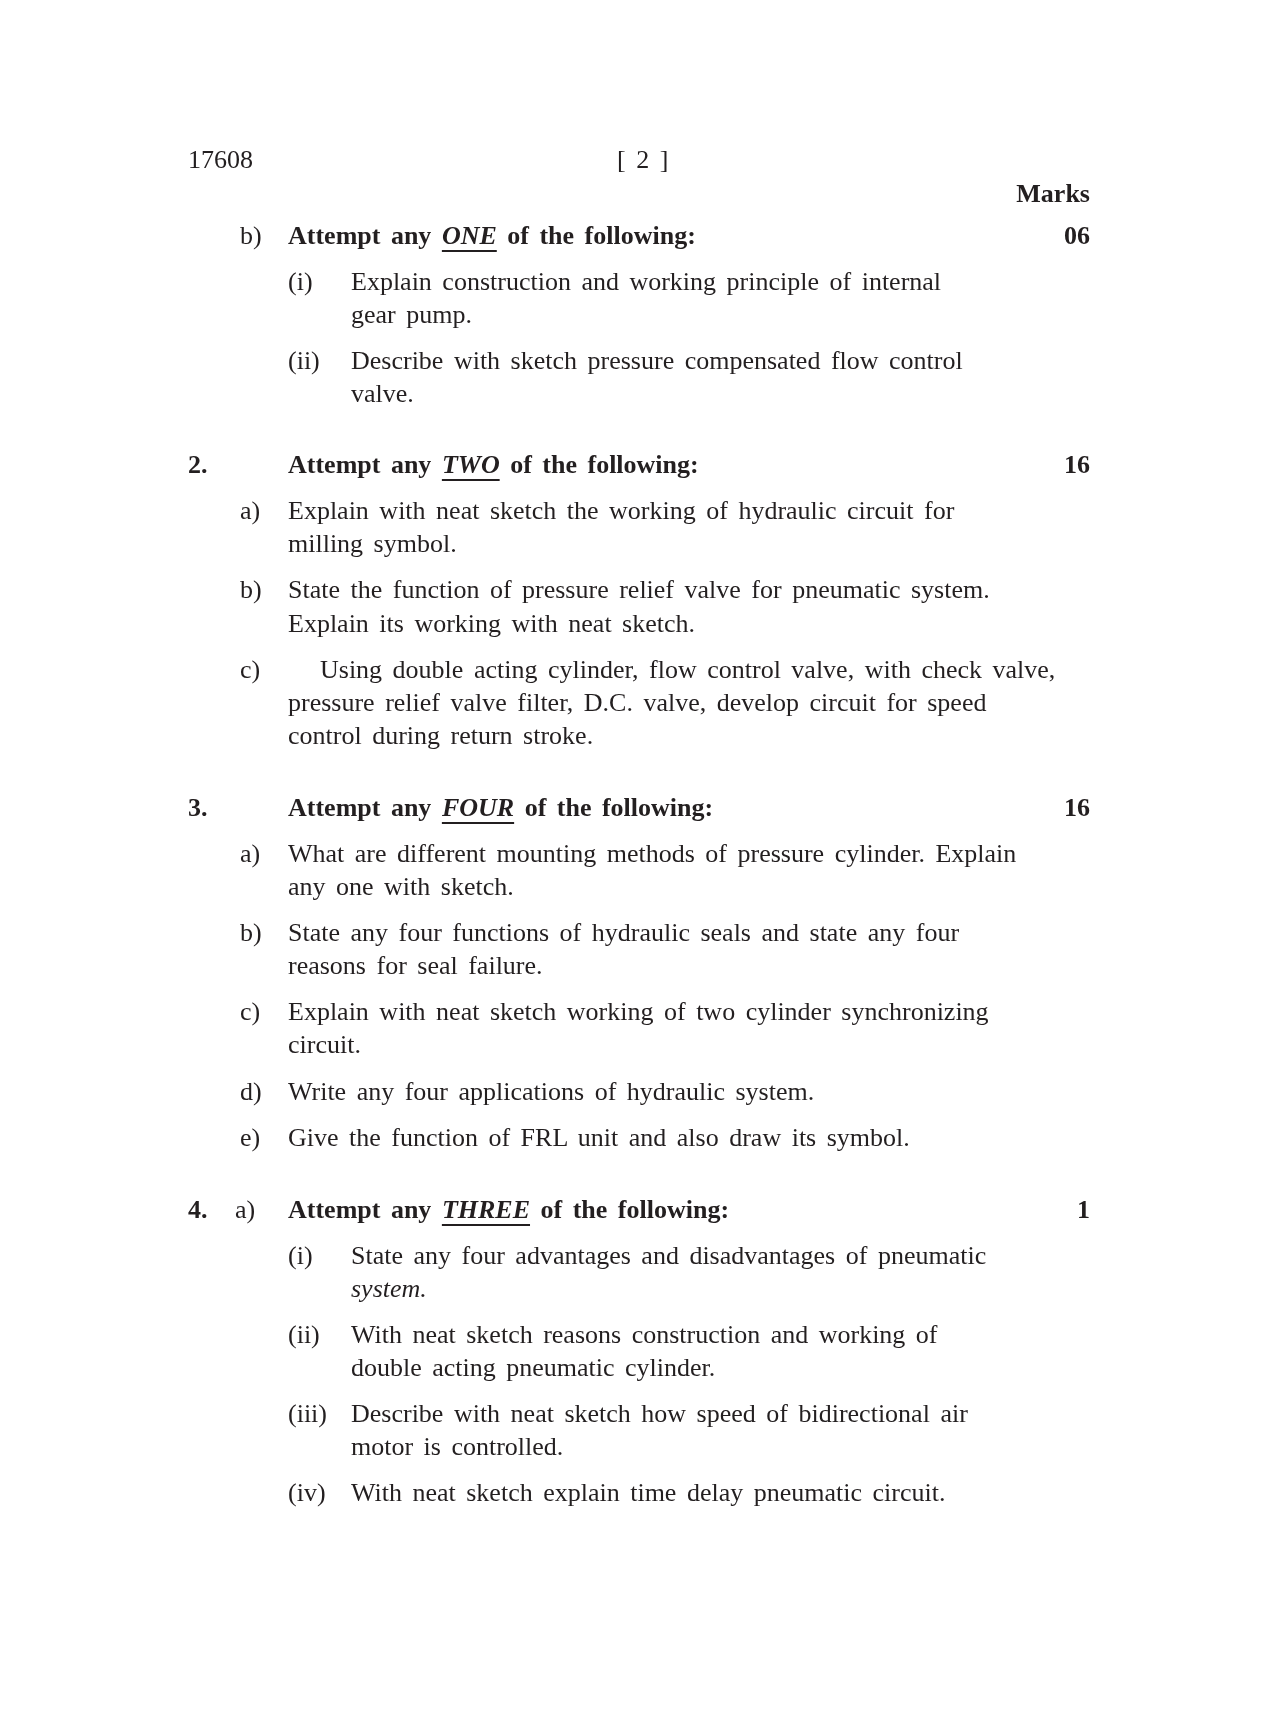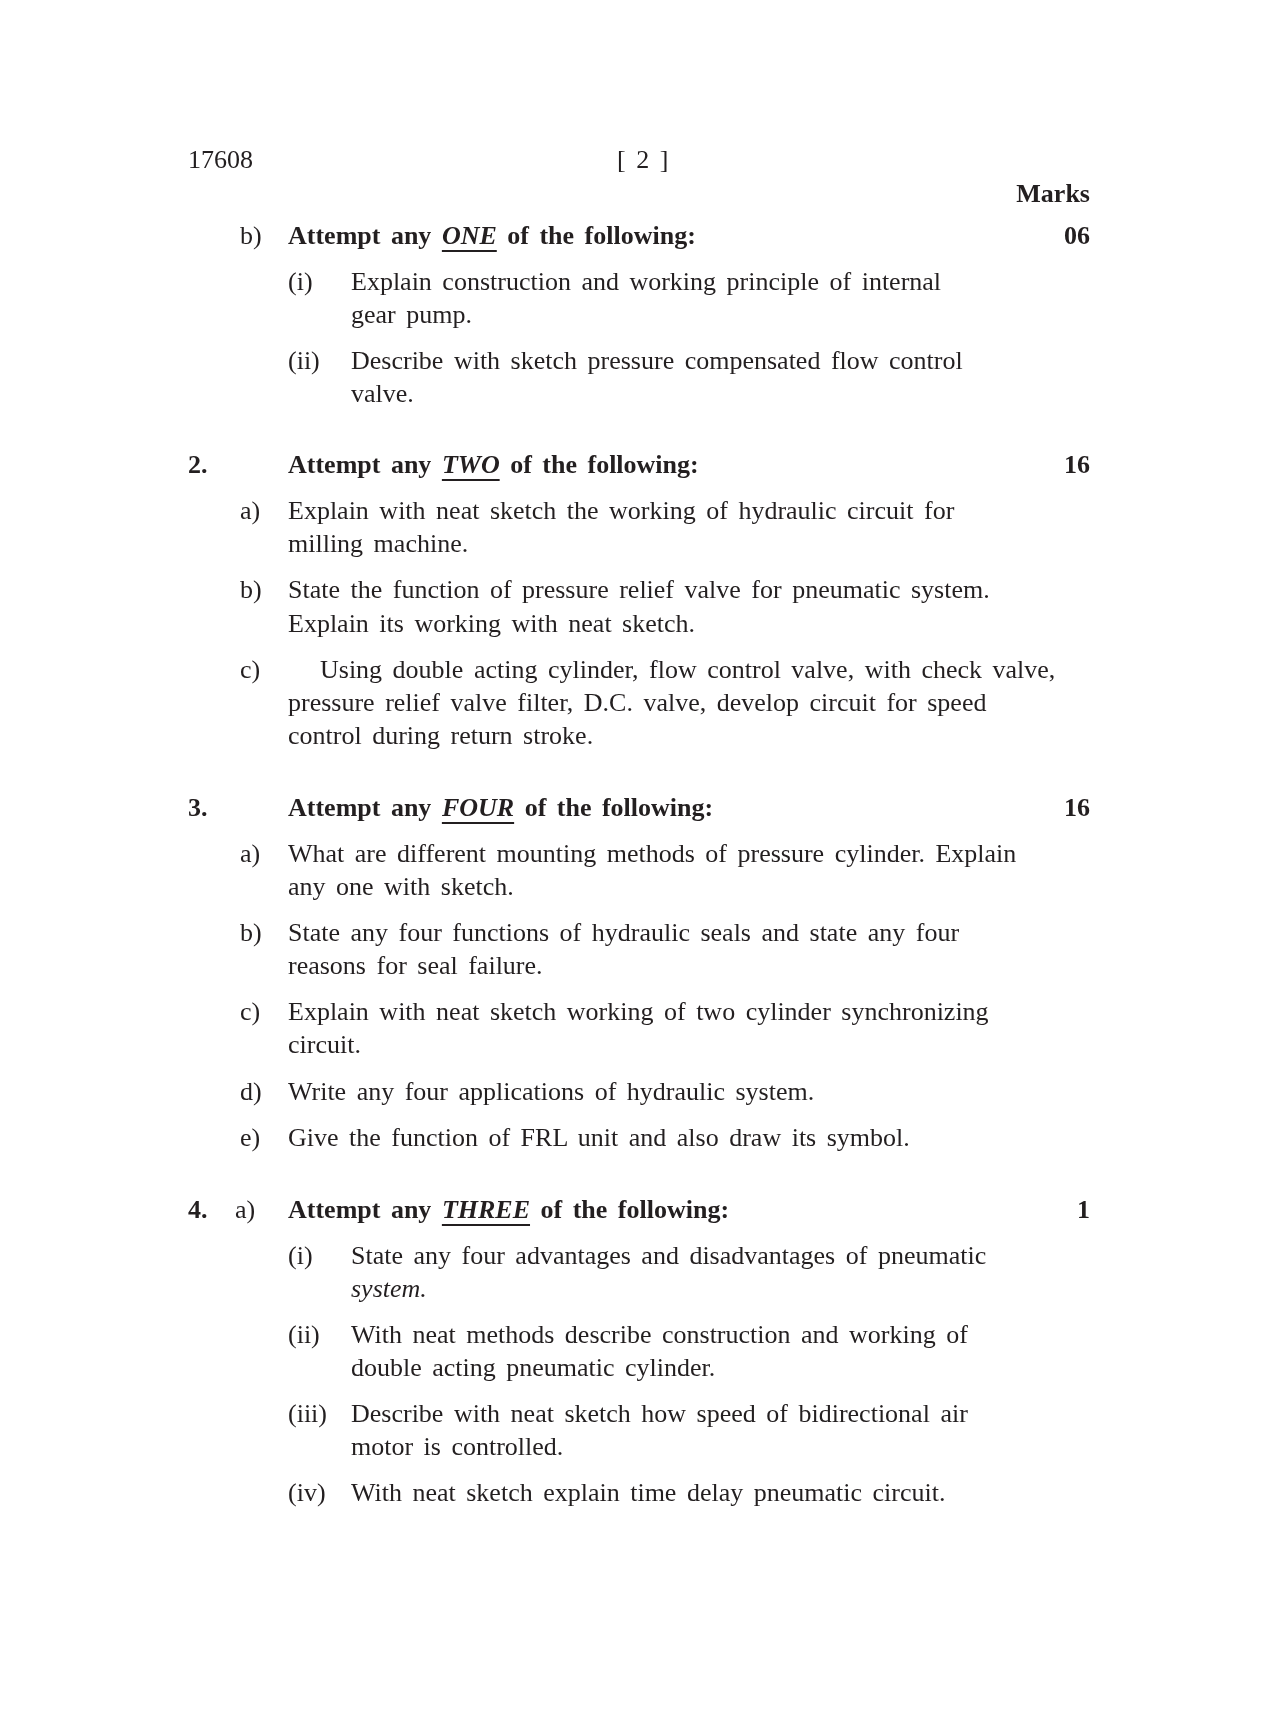--- a/index.html
+++ b/index.html
@@ -40,21 +40,21 @@
   <div class="t b" style="left:188px;top:448px;">2.</div>
   <div class="t b" style="left:288px;top:448px;">
     <span>Attempt any</span>
     <span class="u">TWO</span>
     <span>of the following:</span>
   </div>
   <div class="t b r" style="right:185px;top:448px;">16</div>
 
   <div class="t" style="left:240px;top:494px;">a)</div>
   <div class="t just" style="left:288px;top:494px;width:720px;">Explain with neat sketch the working of hydraulic circuit for</div>
-  <div class="t" style="left:288px;top:527px;">milling machine.</div>
+  <div class="t" style="left:288px;top:527px;">milling symbol.</div>
 
   <div class="t" style="left:240px;top:573px;">b)</div>
   <div class="t just" style="left:288px;top:573px;width:757px;">State the function of pressure relief valve for pneumatic system.</div>
   <div class="t" style="left:288px;top:607px;">Explain its working with neat sketch.</div>
 
   <div class="t" style="left:240px;top:653px;">c)</div>
   <div class="t just" style="left:288px;top:653px;width:792px;margin-left:32px;">Using double acting cylinder, flow control valve, with check valve,</div>
   <div class="t just" style="left:288px;top:686px;width:754px;">pressure relief valve filter, D.C. valve, develop circuit for speed</div>
   <div class="t" style="left:288px;top:719px;">control during return stroke.</div>
 </div>
@@ -95,21 +95,21 @@
     <span class="u">THREE</span>
     <span>of the following:</span>
   </div>
   <div class="t b r" style="right:185px;top:1193px;">1</div>
 
   <div class="t" style="left:288px;top:1239px;">(i)</div>
   <div class="t just" style="left:351px;top:1239px;width:682px;">State any four advantages and disadvantages of pneumatic</div>
   <div class="t" style="left:351px;top:1272px;font-style:italic;">system.</div>
 
   <div class="t" style="left:288px;top:1318px;">(ii)</div>
-  <div class="t just" style="left:351px;top:1318px;width:642px;">With neat methods describe construction and working of</div>
+  <div class="t just" style="left:351px;top:1318px;width:642px;">With neat sketch reasons construction and working of</div>
   <div class="t" style="left:351px;top:1351px;">double acting pneumatic cylinder.</div>
 
   <div class="t" style="left:288px;top:1397px;">(iii)</div>
   <div class="t just" style="left:351px;top:1397px;width:666px;">Describe with neat sketch how speed of bidirectional air</div>
   <div class="t" style="left:351px;top:1430px;">motor is controlled.</div>
 
   <div class="t" style="left:288px;top:1476px;">(iv)</div>
   <div class="t" style="left:351px;top:1476px;">With neat sketch explain time delay pneumatic circuit.</div>
 </div>
 

